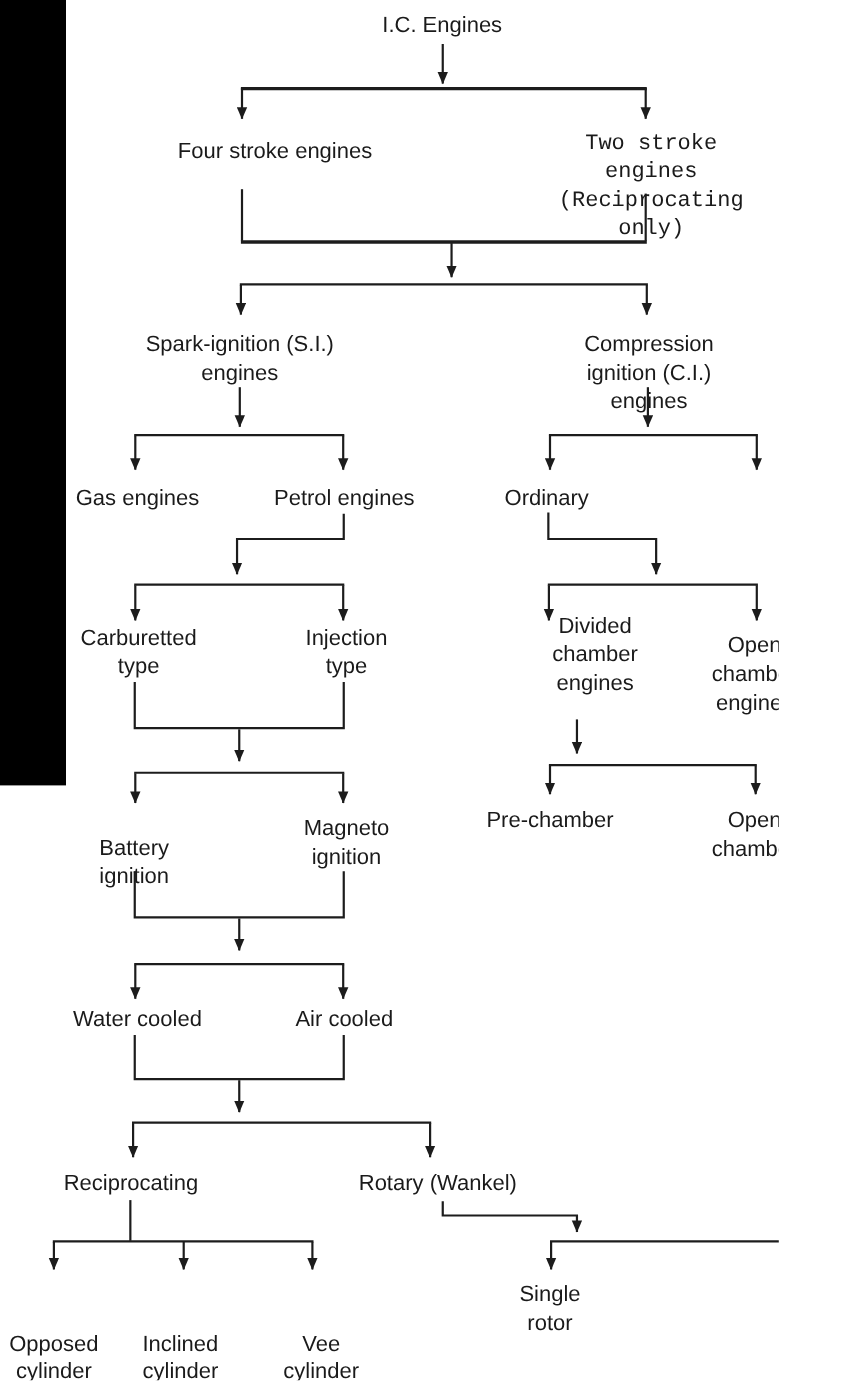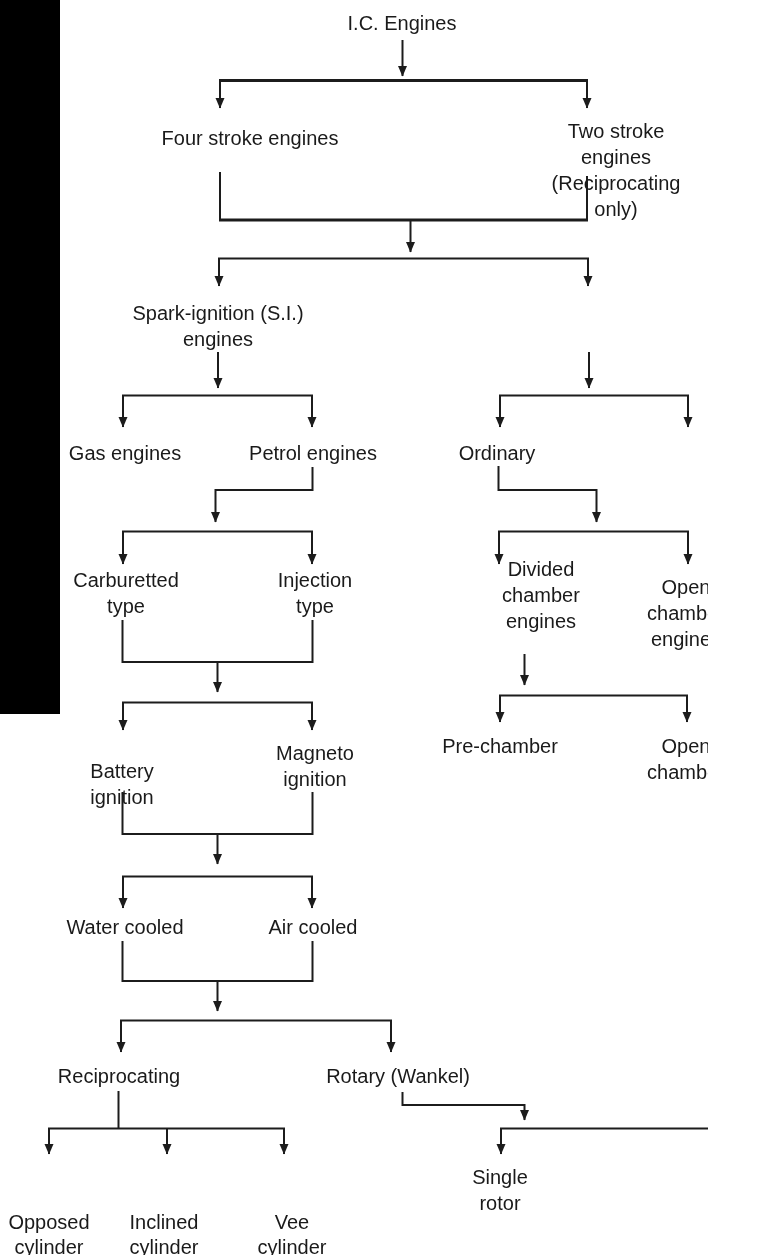--- a/index.html
+++ b/index.html
@@ -110,24 +110,26 @@
 
       <path d="M524.5,654 V685" marker-end="url(#ah)"></path>
       <path d="M499,695.5 H688"></path>
       <path d="M500,696 V722" marker-end="url(#ah)"></path>
       <path d="M687,696 V722" marker-end="url(#ah)"></path>
     </g>
   </svg>
 
   <div class="node" style="left:402px; top:10px;">I.C. Engines</div>
   <div class="node" style="left:250px; top:125px;">Four stroke engines</div>
-  <div class="node" style="left:616px; top:118px;">Two stroke engines
+  <div class="node" style="left:592px; top:118px;font-family:Liberation Mono, monospace;">Two stroke engines
 (Reciprocating only)</div>
   <div class="node" style="left:218px; top:300px;">Spark-ignition (S.I.)
 engines</div>
+  <div class="node" style="left:590px; top:300px;">Compression
+ignition (C.I.) engines</div>
   <div class="node" style="left:125px; top:440px;">Gas engines</div>
   <div class="node" style="left:313px; top:440px;">Petrol engines</div>
   <div class="node" style="left:497px; top:440px;">Ordinary</div>
   <div class="node" style="left:126px; top:567px;">Carburetted
 type</div>
   <div class="node" style="left:315px; top:567px;">Injection
 type</div>
   <div class="node" style="left:497px; top:556px;margin-left:44px;">Divided
 chamber
 engines</div>

